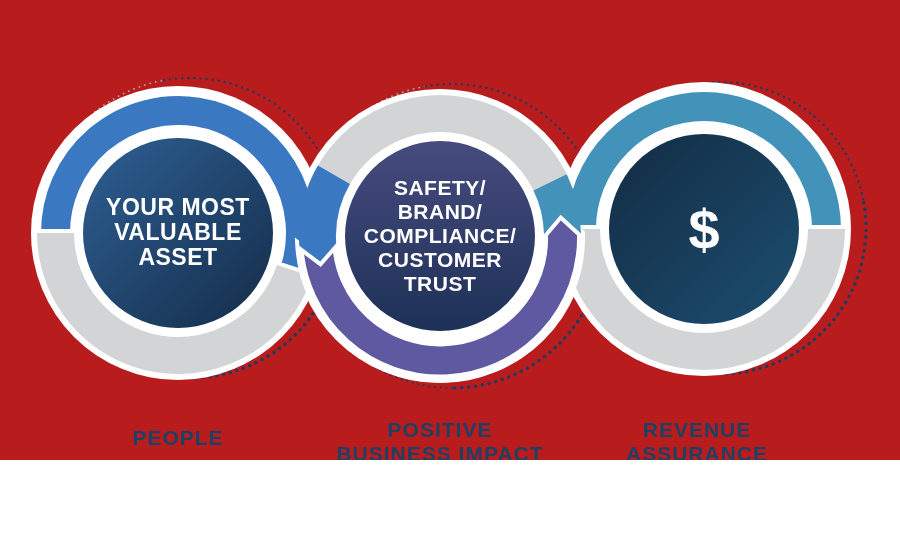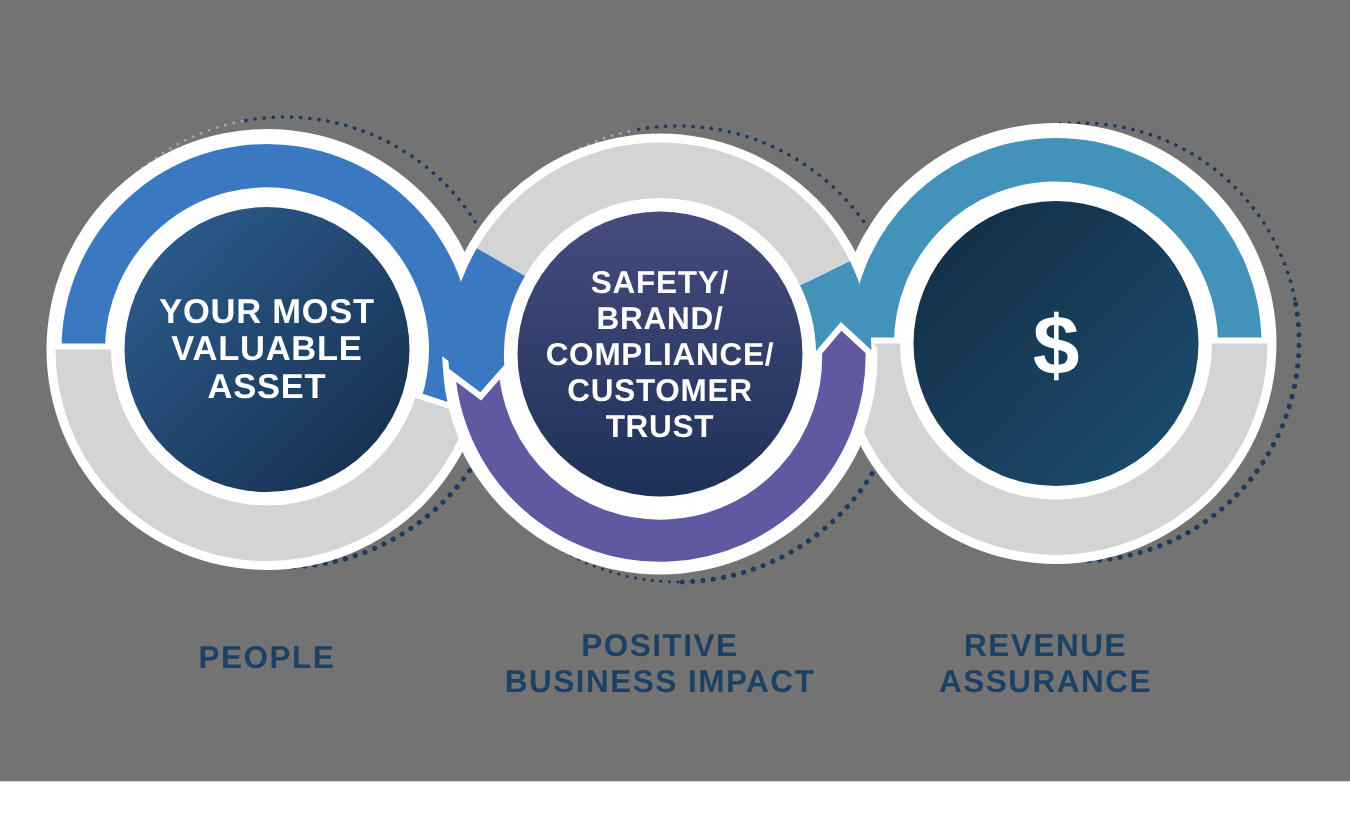--- a/index.html
+++ b/index.html
@@ -1,16 +1,16 @@
 <!DOCTYPE html>
 <html><head>
 <meta charset="utf-8">
 <style>
   html,body{margin:0;padding:0;background:#ffffff;}
-  .stage{position:relative;width:900px;height:521px;background:#737373;overflow:hidden;
+  .stage{position:relative;width:900px;height:460px;background:#b91c1c;overflow:hidden;
          font-family:"Liberation Sans",sans-serif;}
   svg{display:block;}
   .inner-text{font-family:"Liberation Sans",sans-serif;font-weight:bold;fill:#ffffff;}
   .label-text{font-family:"Liberation Sans",sans-serif;font-weight:bold;}
 </style>
 </head>
 <body>
 
 <div class="stage">
 <svg width="900" height="550" viewBox="0 0 900 550">

